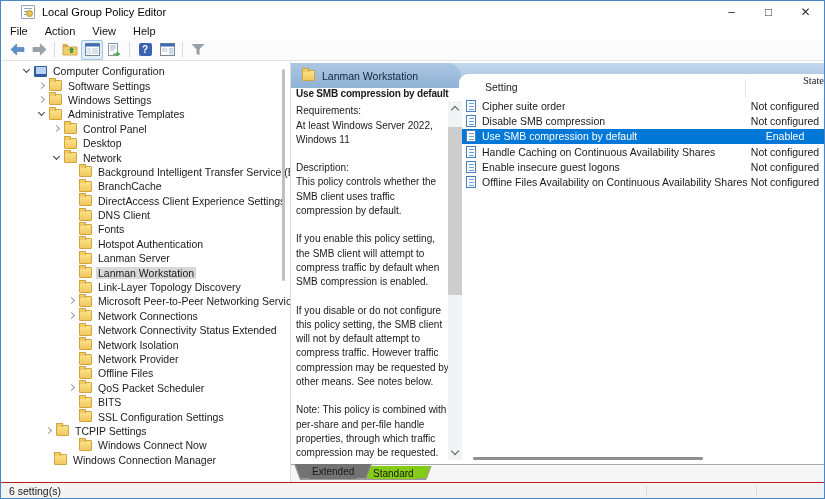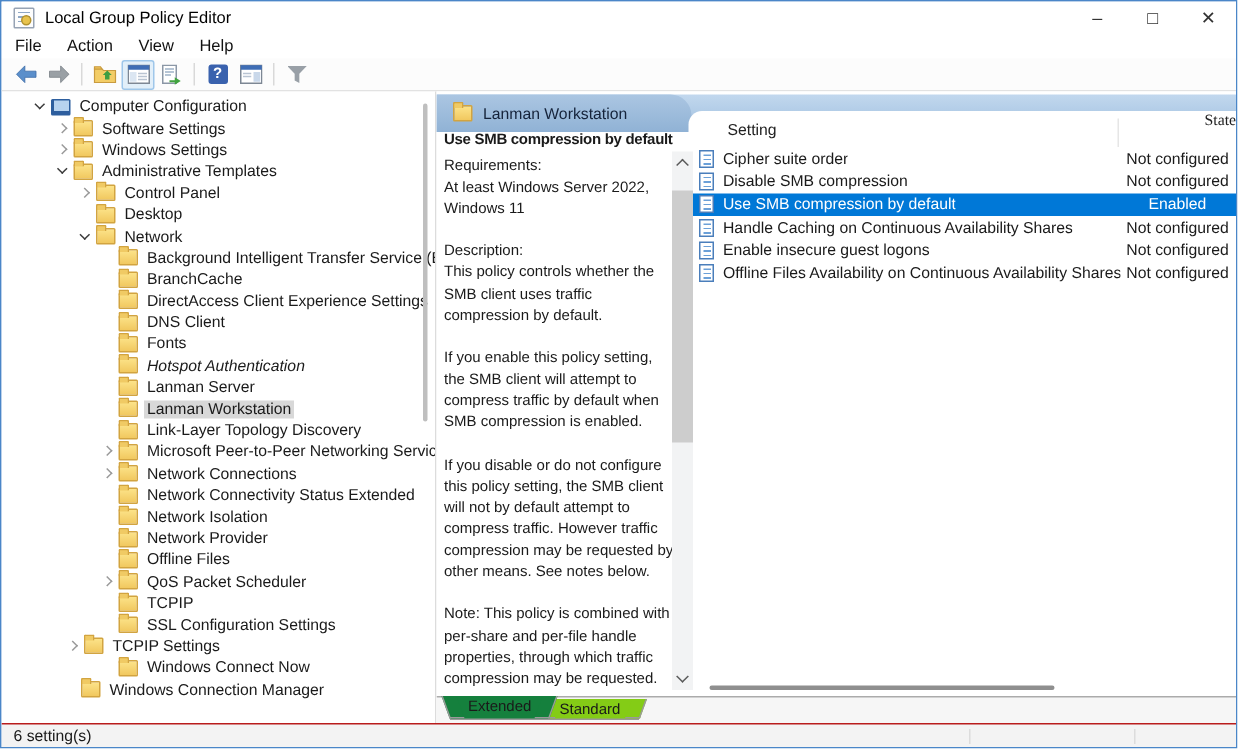--- a/index.html
+++ b/index.html
@@ -1,21 +1,21 @@
 <!DOCTYPE html>
 <html><head>
 <meta charset="utf-8">
 <style>
   * { box-sizing: border-box; margin: 0; padding: 0; }
   html,body { width:825px; height:499px; overflow:hidden; }
   body { font-family:"Liberation Sans", sans-serif; font-size:10.5px; color:#1a1a1a; background:#fff; }
   .window { position:relative; width:825px; height:499px; border:1px solid #4a86c8; background:#fff; overflow:hidden; }
 
   
-  .titlebar { height:22px; display:flex; align-items:center; padding-left:8px; background:#fff;text-align:center; }
+  .titlebar { height:22px; display:flex; align-items:center; padding-left:20px; background:#fff;text-align:center; }
   .app-icon { width:14px; height:14px; position:relative; background:#fdfdfd; border:1px solid #97a3b4; border-radius:1px; flex:none; }
   .app-icon::before { content:''; position:absolute; left:2px; right:2px; top:2px; height:7px;
       background:repeating-linear-gradient(#8fa7c4 0,#8fa7c4 1px,transparent 1px,transparent 3px); }
   .app-icon::after { content:''; position:absolute; right:1px; bottom:1px; width:5px; height:5px; border-radius:50%; background:#e8c34d; border:1px solid #b2922f; }
   .title-text { margin-left:7px; font-size:11px; color:#000; }
   .win-controls { margin-left:auto; display:flex; height:100%; }
   .win-btn { width:37px; height:100%; display:flex; align-items:center; justify-content:center; font-size:12px; color:#333; }
 
   
   .menubar { height:16px; display:flex; align-items:center; padding-left:9px; background:#fff; font-size:11px; }
@@ -83,21 +83,21 @@
       background:repeating-linear-gradient(#6ba0d8 0,#6ba0d8 1px,transparent 1px,transparent 3px); }
   .rlabel { margin-left:6px; overflow:hidden; max-width:265px; }
   .rstate { position:absolute; left:287px; width:78px; text-align:center; }
   .hscroll-thumb { position:absolute; bottom:4px; left:14px; width:230px; height:3px; background:#8f8f8f; border-radius:2px; }
 
   
   .tabstrip { position:absolute; left:0; right:0; bottom:0; height:18px; background:#f6f6f6; border-top:1px solid #ababab; }
   .tab { position:absolute; height:16px; line-height:15px; padding:0 12px; font-size:10px; background:#84cc16; border-bottom:1px solid #9a9a9a; }
   .tab::before { content:''; position:absolute; top:0; bottom:0; left:-3px; width:9px; background:inherit; border-left:1px solid #9a9a9a; border-bottom:1px solid #9a9a9a; transform:skewX(20deg); }
   .tab::after  { content:''; position:absolute; top:0; bottom:0; right:-3px; width:9px; background:inherit; border-right:1px solid #9a9a9a; border-bottom:1px solid #9a9a9a; transform:skewX(-20deg); }
-  .tab.active { top:-1px; background:#15803d; z-index:2; }
+  .tab.active { top:-1px; background:#737373; z-index:2; }
   .tab.back { top:1px; height:14px; z-index:1; }
 
   
   .statusbar { position:absolute; left:0; right:0; bottom:0; height:16px; background:#f3f3f3; border-top:1px solid #b91c1c; display:flex; align-items:center; padding-left:8px; }
   .sb-sep { position:absolute; top:3px; bottom:2px; width:1px; background:#dcdcdc; }
 </style>
 </head>
 <body>
 
 <div class="window">
@@ -233,21 +233,21 @@
         <div class="titem" style="padding-left: 65px;">
           <span class="chev none"></span>
           <span class="ticon folder"></span>
           <span class="tlabel">DNS Client</span>
         </div>
         <div class="titem" style="padding-left: 65px;">
           <span class="chev none"></span>
           <span class="ticon folder"></span>
           <span class="tlabel">Fonts</span>
         </div>
-        <div class="titem" style="padding-left: 65px; font-style: italic;">
+        <div class="titem" style="padding-left: 65px;">
           <span class="chev none"></span>
           <span class="ticon folder"></span>
           <span class="tlabel">Hotspot Authentication</span>
         </div>
         <div class="titem" style="padding-left: 65px;">
           <span class="chev none"></span>
           <span class="ticon folder"></span>
           <span class="tlabel">Lanman Server</span>
         </div>
         <div class="titem sel" style="padding-left: 65px;">
@@ -291,21 +291,21 @@
           <span class="tlabel">Offline Files</span>
         </div>
         <div class="titem" style="padding-left: 65px;">
           <span class="chev collapsed"></span>
           <span class="ticon folder"></span>
           <span class="tlabel">QoS Packet Scheduler</span>
         </div>
         <div class="titem" style="padding-left: 65px;">
           <span class="chev none"></span>
           <span class="ticon folder"></span>
-          <span class="tlabel">TCPIP</span>
+          <span class="tlabel">BITS</span>
         </div>
         <div class="titem" style="padding-left: 65px;">
           <span class="chev none"></span>
           <span class="ticon folder"></span>
           <span class="tlabel">SSL Configuration Settings</span>
         </div>
         <div class="titem" style="padding-left: 42px;">
           <span class="chev collapsed"></span>
           <span class="ticon folder"></span>
           <span class="tlabel">TCPIP Settings</span>

